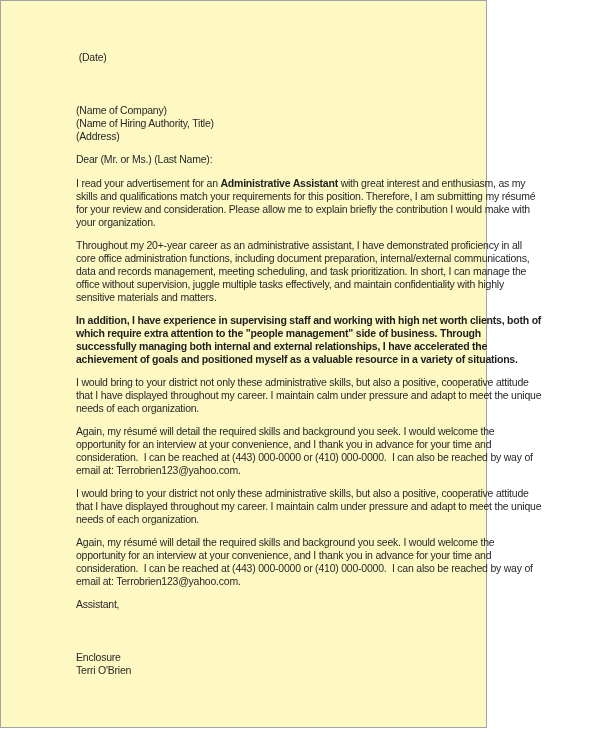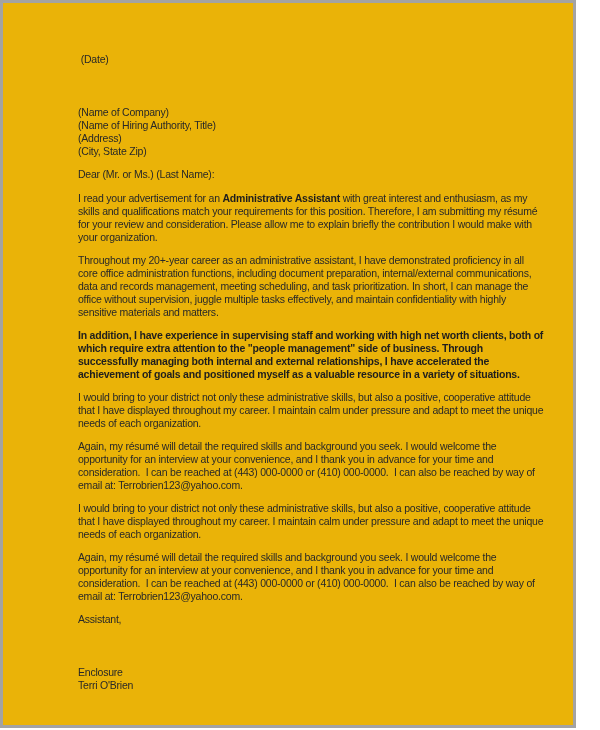--- a/index.html
+++ b/index.html
@@ -8,24 +8,24 @@
   }
   body {
     width: 600px;
     height: 730px;
     background: #ffffff;
     font-family: "Liberation Sans", sans-serif;
     overflow: hidden;
   }
   .page {
     position: relative;
-    width: 576px;
+    width: 487px;
     height: 728px;
-    background: #eab308;
-    border: 3px solid #a3a3a3;
+    background: #fef9c3;
+    border: 1px solid #a3a3a3;
     box-sizing: border-box;
   }
   .content {
     position: absolute;
     left: 75px;
     top: 50px;
     width: 466px;
     font-size: 10.5px;
     line-height: 13px;
     letter-spacing: -0.22px;
@@ -64,21 +64,20 @@
 
 <div class="page">
   <div class="content">
 
     <p class="date-line"> (Date)</p>
 
     <div class="address-block">
       <p>(Name of Company)</p>
       <p>(Name of Hiring Authority, Title)</p>
       <p>(Address)</p>
-      <p>(City, State Zip)</p>
     </div>
 
     <p class="salutation">Dear (Mr. or Ms.) (Last Name):</p>
 
     <p class="para"><span>I read your advertisement for an </span><span class="bi">Administrative Assistant</span><span> with great interest and enthusiasm, as my skills and qualifications match your requirements for this position. Therefore, I am submitting my résumé for your review and consideration. Please allow me to explain briefly the contribution I would make with your organization.</span></p>
 
     <p class="para">Throughout my 20+-year career as an administrative assistant, I have demonstrated proficiency in all core office administration functions, including document preparation, internal/external communications, data and records management, meeting scheduling, and task prioritization. In short, I can manage the office without supervision, juggle multiple tasks effectively, and maintain confidentiality with highly sensitive materials and matters.</p>
 
     <p class="para bi">In addition, I have experience in supervising staff and working with high net worth clients, both of which require extra attention to the "people management" side of business. Through successfully managing both internal and external relationships, I have accelerated the achievement of goals and positioned myself as a valuable resource in a variety of situations.</p>
 

